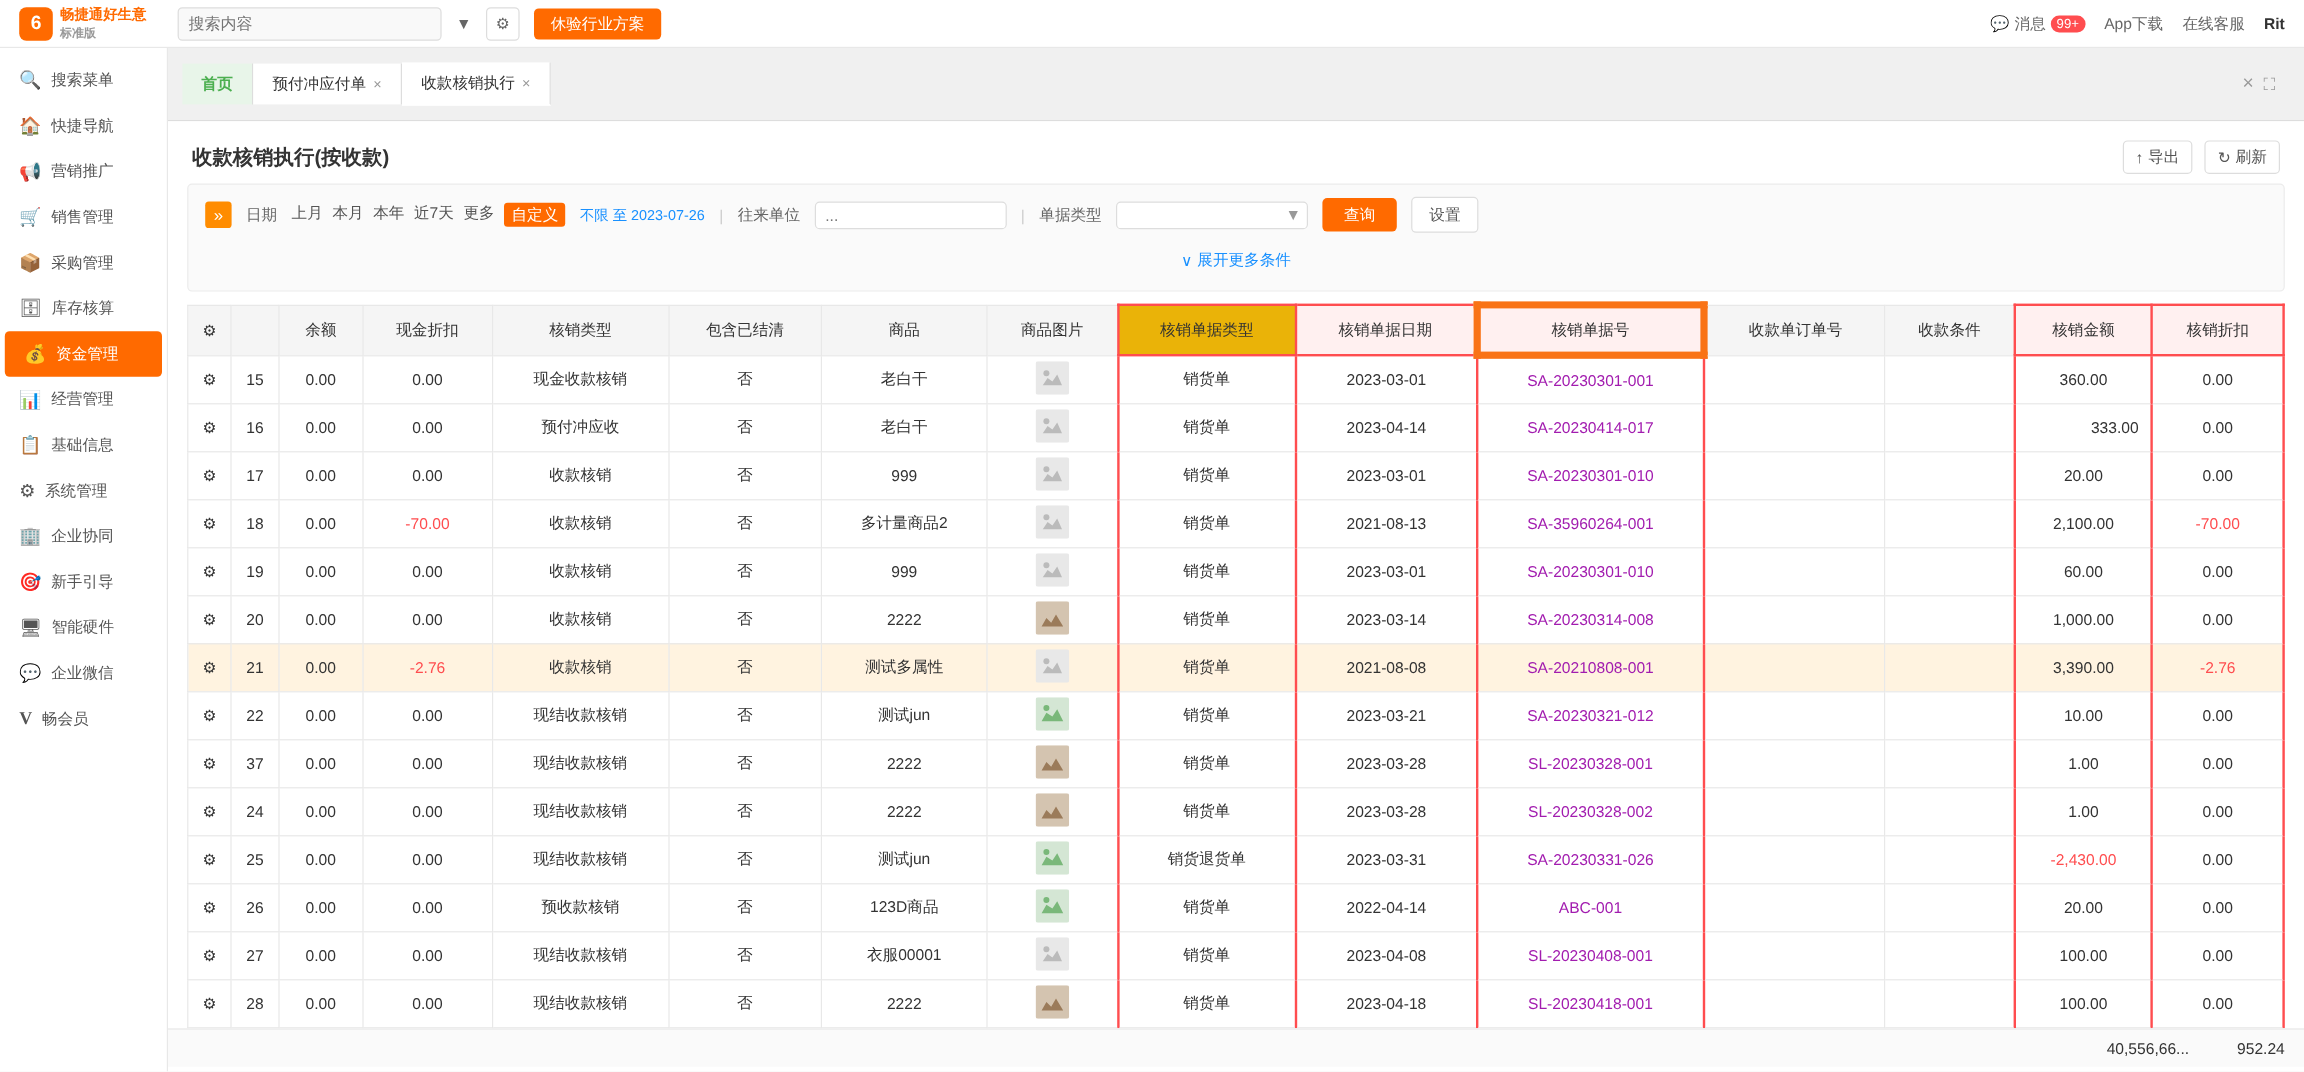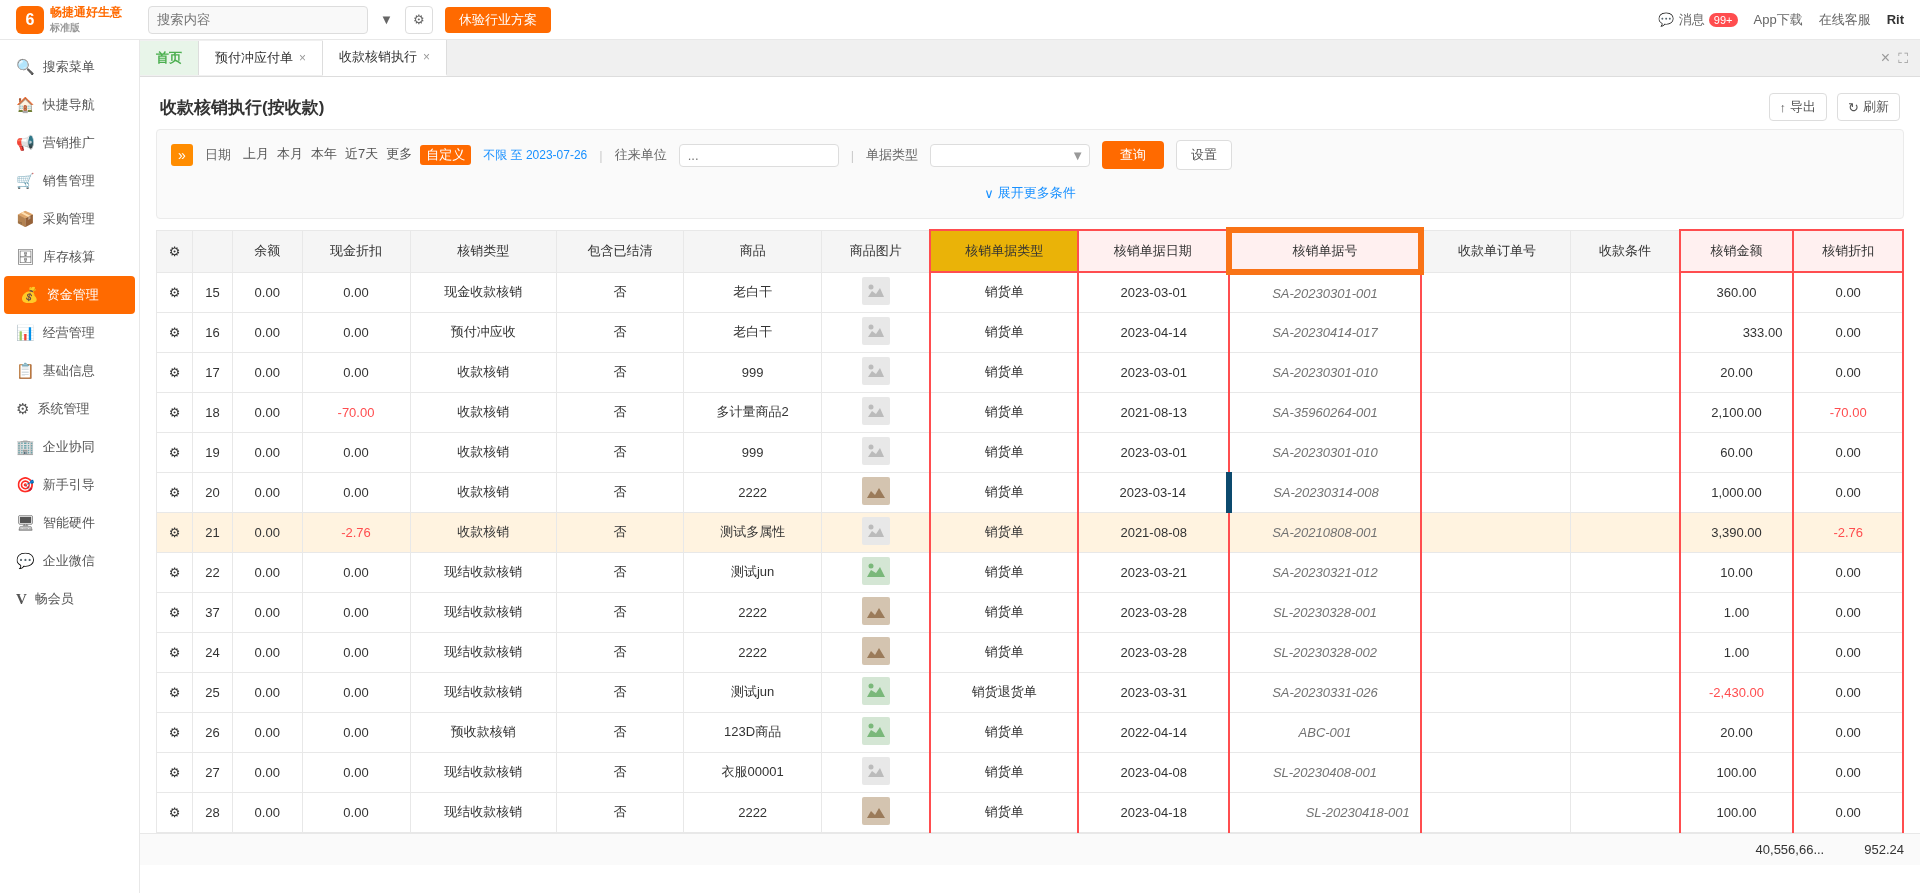--- a/index.html
+++ b/index.html
@@ -107,21 +107,21 @@
       flex-direction: column;
       overflow: hidden;
     }
 
     
     .tab-bar {
       background: #f0f0f0;
       display: flex;
       align-items: center;
       border-bottom: 1px solid #ddd;
-      padding: 0;
+      padding: 12px;
       min-height: 36px;
     }
     .tab-item {
       display: flex;
       align-items: center;
       gap: 6px;
       padding: 8px 16px;
       background: #fff;
       border-right: 1px solid #ddd;
       cursor: pointer;
@@ -268,21 +268,21 @@
       white-space: nowrap;
     }
     td {
       padding: 8px 10px;
       text-align: center;
       border: 1px solid #e8e8e8;
       color: #333;
       white-space: nowrap;
     }
     tr.highlighted td { background: #fff3e0; }
-    .link-cell { color: #737373; cursor: pointer; text-decoration: none; font-style: italic; }
+    .link-cell { color: #a21caf; cursor: pointer; text-decoration: none; }
     .negative { color: #ff4d4f; }
 
     .table-footer {
       display: flex;
       justify-content: flex-end;
       padding: 8px 16px;
       border-top: 1px solid #e8e8e8;
       gap: 40px;
       background: #fafafa;
     }
@@ -595,21 +595,21 @@
       <td class="">0.00</td>
       <td>收款核销</td>
       <td>否</td>
       <td>2222</td>
       <td style="padding:4px;"><svg width="28" height="28" viewBox="0 0 28 28" xmlns="http://www.w3.org/2000/svg">
                     <rect width="28" height="28" fill="#d4c4b0" rx="2"></rect>
                     <path d="M5 21 L9 14 L13 18 L17 11 L23 21 Z" fill="#9b7b5a"></path>
                   </svg></td>
       <td style="border-left:2px solid #ff4d4f;border-right:2px solid #ff4d4f;">销货单</td>
       <td style="border-left:2px solid #ff4d4f;border-right:2px solid #ff4d4f;">2023-03-14</td>
-      <td style="border-left:6px solid #0c4a6e;border-right:2px solid #ff4d4f;"><a class="link-cell" href="#">SA-20230314-008</a></td>
+      <td style="border-left:1px solid #0c4a6e;border-right:2px solid #ff4d4f;"><a class="link-cell" href="#">SA-20230314-008</a></td>
       <td></td>
       <td></td>
       <td class="" style="border-left:2px solid #ff4d4f;border-right:2px solid #ff4d4f;">1,000.00</td>
       <td class="" style="border-left:2px solid #ff4d4f;border-right:2px solid #ff4d4f;">0.00</td>
     </tr>
               <tr class="highlighted">
       <td>⚙</td>
       <td>21</td>
       <td>0.00</td>
       <td class="negative">-2.76</td>
@@ -760,21 +760,21 @@
       <td class="">0.00</td>
       <td>现结收款核销</td>
       <td>否</td>
       <td>2222</td>
       <td style="padding:4px;"><svg width="28" height="28" viewBox="0 0 28 28" xmlns="http://www.w3.org/2000/svg">
                     <rect width="28" height="28" fill="#d4c4b0" rx="2"></rect>
                     <path d="M5 21 L9 14 L13 18 L17 11 L23 21 Z" fill="#9b7b5a"></path>
                   </svg></td>
       <td style="border-left:2px solid #ff4d4f;border-right:2px solid #ff4d4f;">销货单</td>
       <td style="border-left:2px solid #ff4d4f;border-right:2px solid #ff4d4f;">2023-04-18</td>
-      <td style="border-left:2px solid #737373;border-right:2px solid #ff4d4f;text-align:right;"><a class="link-cell" href="#">SL-20230418-001</a></td>
+      <td style="border-left:2px solid #737373;border-right:2px solid #ff4d4f;"><a class="link-cell" href="#">SL-20230418-001</a></td>
       <td></td>
       <td></td>
       <td class="" style="border-left:2px solid #ff4d4f;border-right:2px solid #ff4d4f;">100.00</td>
       <td class="" style="border-left:2px solid #ff4d4f;border-right:2px solid #ff4d4f;">0.00</td>
     </tr>
             </tbody>
         </table>
       </div>
 
       <div class="table-footer">

